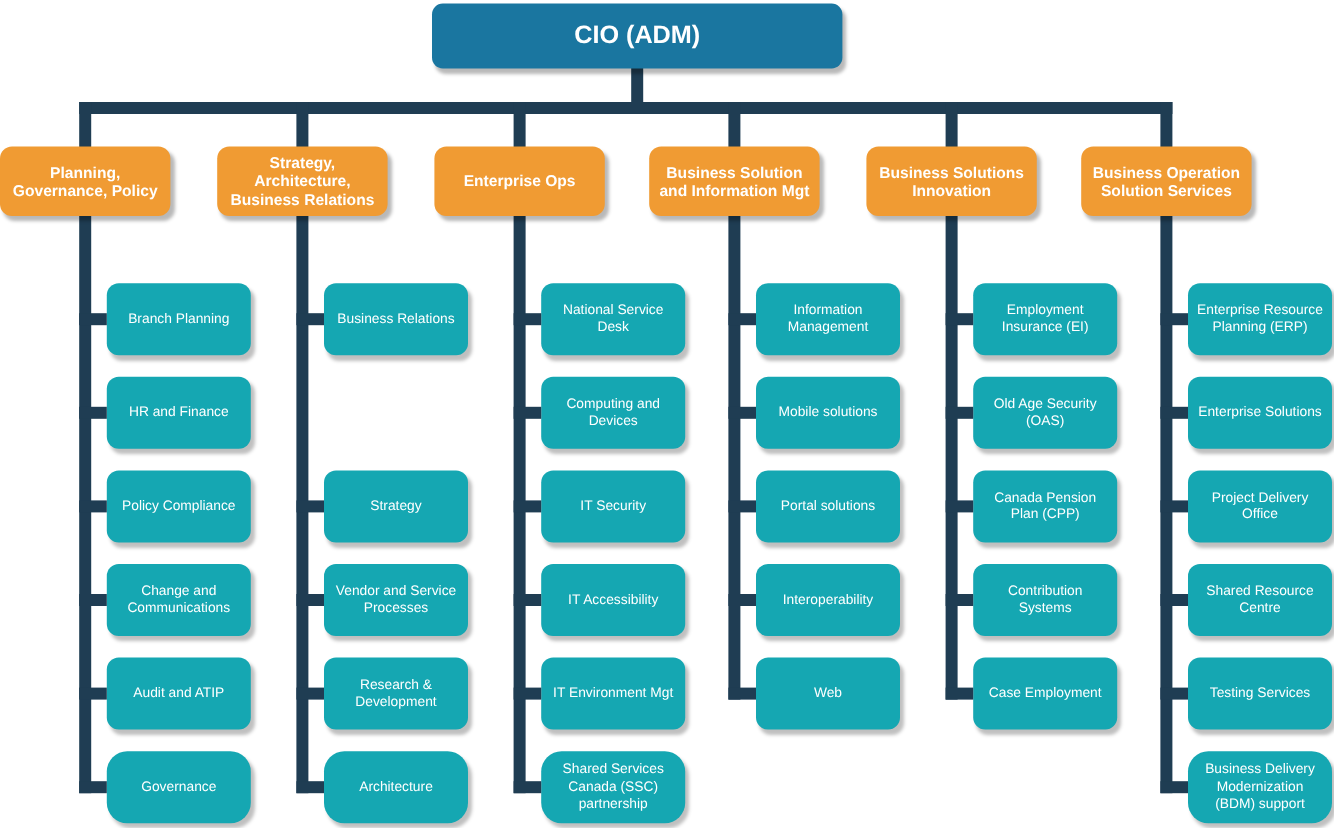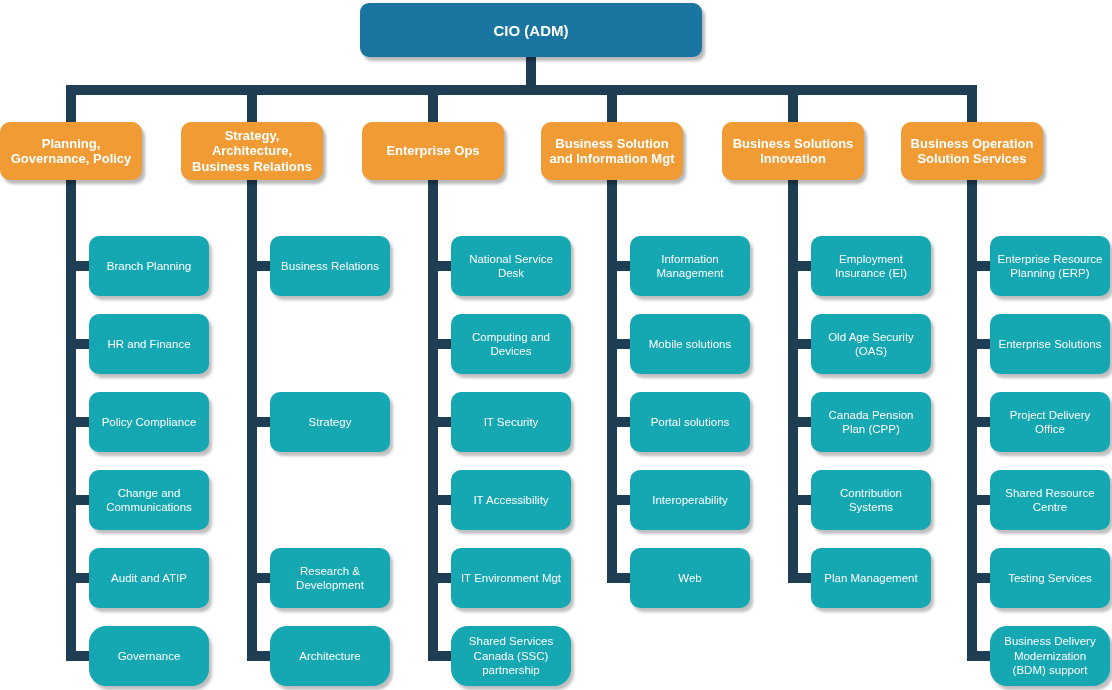--- a/index.html
+++ b/index.html
@@ -14,21 +14,21 @@
     --teal:#15a7b2;
     --blue:#1a76a0;
   }
   
   .c1{--tx:71px;}  .c2{--tx:252px;} .c3{--tx:433px;}
   .c4{--tx:612px;} .c5{--tx:793px;} .c6{--tx:972px;}
 
   .root-node{
     position:absolute;left:360px;top:3px;width:342px;height:54px;
     background:var(--blue);border-radius:9px;
-    color:#fff;font-weight:bold;font-size:15px;
+    color:#fff;font-weight:bold;font-size:21px;
     display:flex;align-items:center;justify-content:center;text-align:center;
     box-shadow:3px 4px 3px rgba(0,0,0,0.28);
     z-index:3;box-sizing:border-box;padding:2px 8px;
   }
   .branch{
     position:absolute;top:122px;width:142px;height:58px;
     left:calc(var(--tx) - 71px);
     background:var(--orange);border-radius:10px;
     color:#fff;font-weight:bold;font-size:13px;line-height:1.18;
     display:flex;align-items:center;justify-content:center;text-align:center;
@@ -76,20 +76,21 @@
   <div class="leaf c1 r1">Branch Planning</div>
   <div class="leaf c1 r2">HR and Finance</div>
   <div class="leaf c1 r3">Policy Compliance</div>
   <div class="leaf c1 r5">Audit and ATIP</div>
   <div class="leaf c1 r4">Change and Communications</div>
   <div class="leaf c1 r6">Governance</div>
 
   <div class="branch c2">Strategy, Architecture, Business Relations</div>
   <div class="leaf c2 r1">Business Relations</div>
   <div class="leaf c2 r3">Strategy</div>
+  <div class="leaf c2 r4">Vendor and Service Processes</div>
   <div class="leaf c2 r5">Research &amp; Development</div>
   <div class="leaf c2 r6">Architecture</div>
 
   <div class="branch c3">Enterprise Ops</div>
   <div class="leaf c3 r1">National Service Desk</div>
   <div class="leaf c3 r2">Computing and Devices</div>
   <div class="leaf c3 r3">IT Security</div>
   <div class="leaf c3 r4">IT Accessibility</div>
   <div class="leaf c3 r5">IT Environment Mgt</div>
   <div class="leaf c3 r6">Shared Services Canada (SSC) partnership</div>
@@ -99,21 +100,21 @@
   <div class="leaf c4 r2">Mobile solutions</div>
   <div class="leaf c4 r3">Portal solutions</div>
   <div class="leaf c4 r4">Interoperability</div>
   <div class="leaf c4 r5">Web</div>
 
   <div class="branch c5">Business Solutions Innovation</div>
   <div class="leaf c5 r1">Employment Insurance (EI)</div>
   <div class="leaf c5 r2">Old Age Security (OAS)</div>
   <div class="leaf c5 r3">Canada Pension Plan (CPP)</div>
   <div class="leaf c5 r4">Contribution Systems</div>
-  <div class="leaf c5 r5">Plan Management</div>
+  <div class="leaf c5 r5">Case Employment</div>
 
   <div class="branch c6">Business Operation Solution Services</div>
   <div class="leaf c6 r1">Enterprise Resource Planning (ERP)</div>
   <div class="leaf c6 r2">Enterprise Solutions</div>
   <div class="leaf c6 r3">Project Delivery Office</div>
   <div class="leaf c6 r4">Shared Resource Centre</div>
   <div class="leaf c6 r5">Testing Services</div>
   <div class="leaf c6 r6">Business Delivery Modernization (BDM) support</div>
 
 </div>

